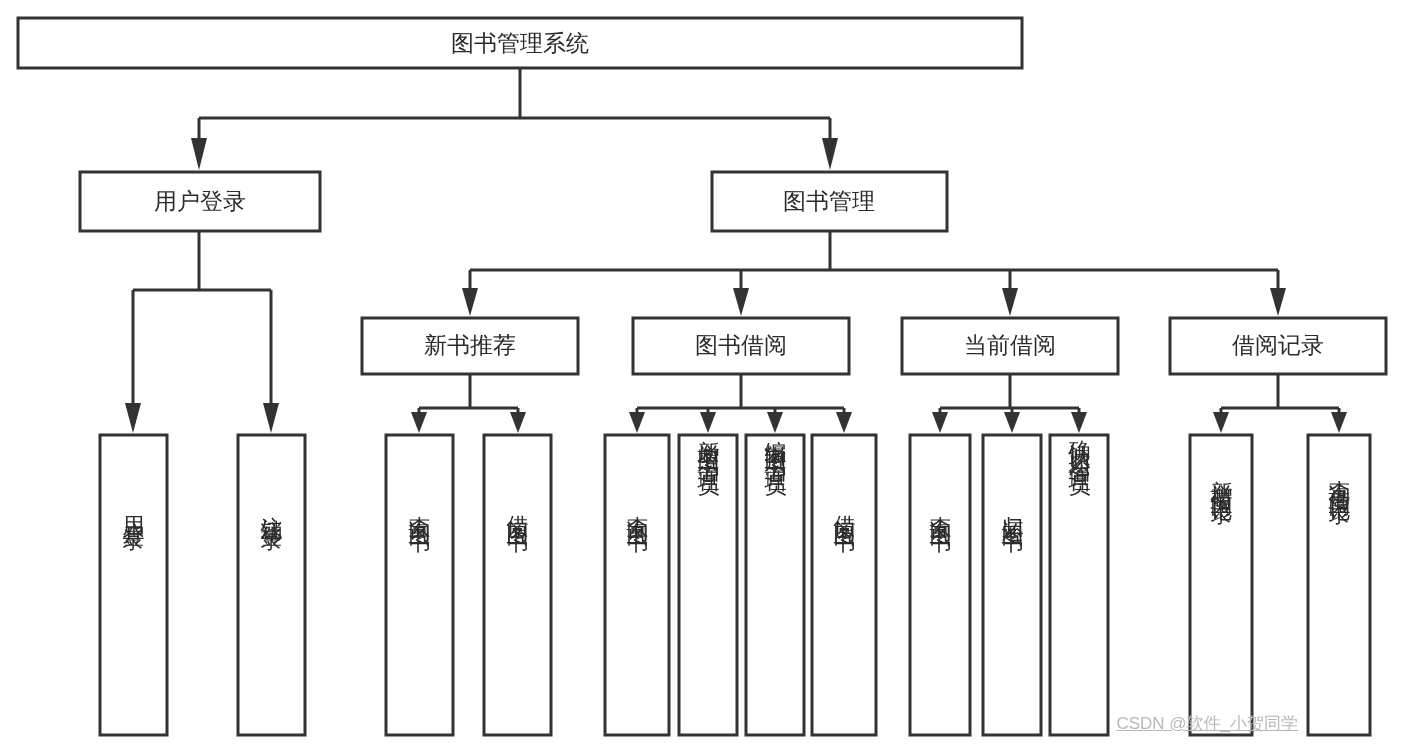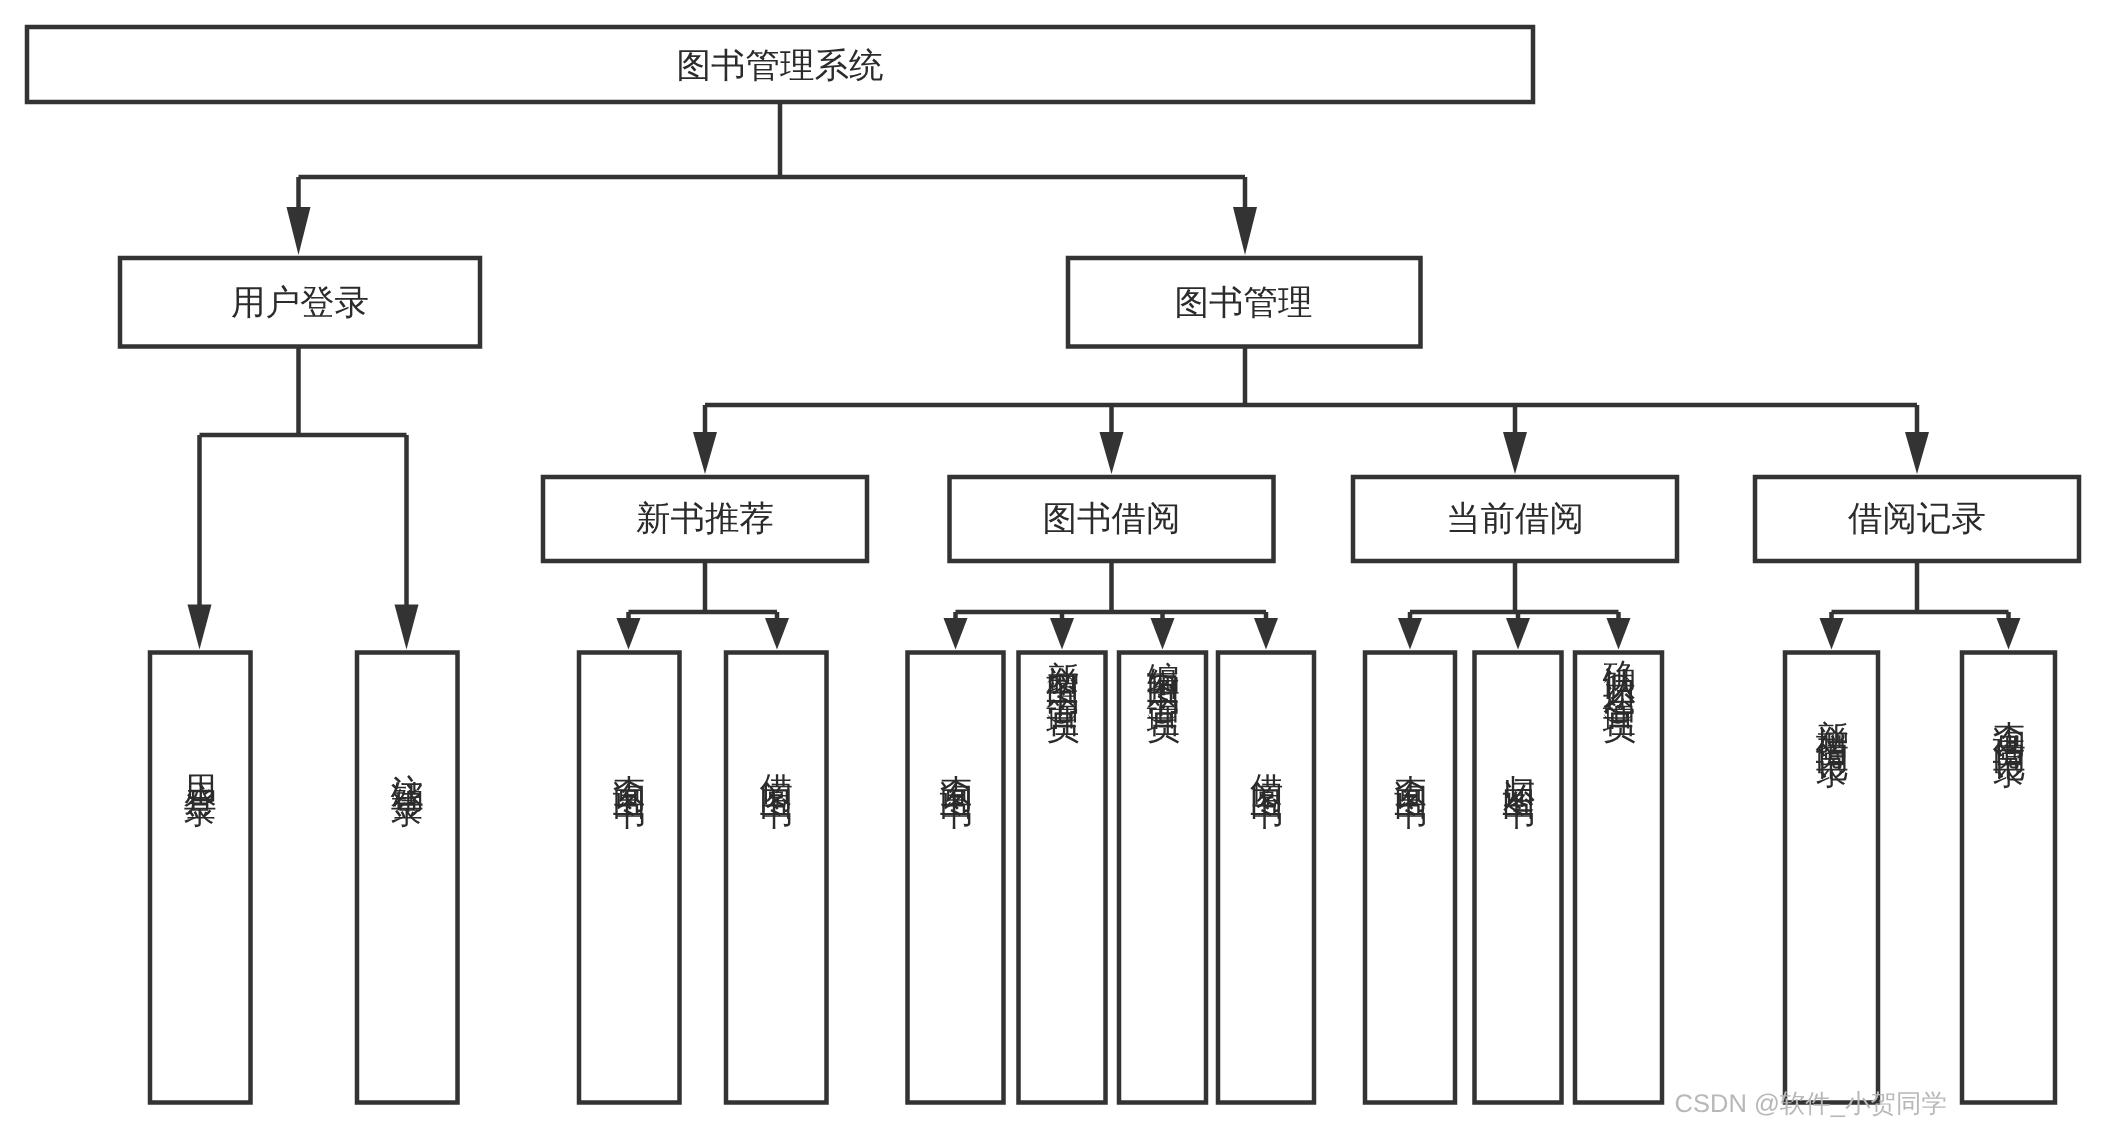--- a/index.html
+++ b/index.html
@@ -53,26 +53,27 @@
     font-family: "Liberation Sans", "DejaVu Sans", sans-serif;
     fill: #2b2b2b;
     font-size: 22px;
     text-anchor: middle;
     writing-mode: vertical-rl;
     letter-spacing: 5px;
   }
   .watermark {
     position: absolute;
     right: 10px;
-    bottom: 0;
+    bottom: 12px;
     font-family: "Liberation Sans", "DejaVu Sans", sans-serif;
     font-size: 17px;
     color: #b8b8b8;
     white-space: nowrap;
     pointer-events: none;
+    text-decoration: underline;
   }
 </style>
 </head>
 <body>
 
 <div id="diagram-root">
 
   <svg class="flow" viewBox="0 0 1405 747">
 
     <g>

